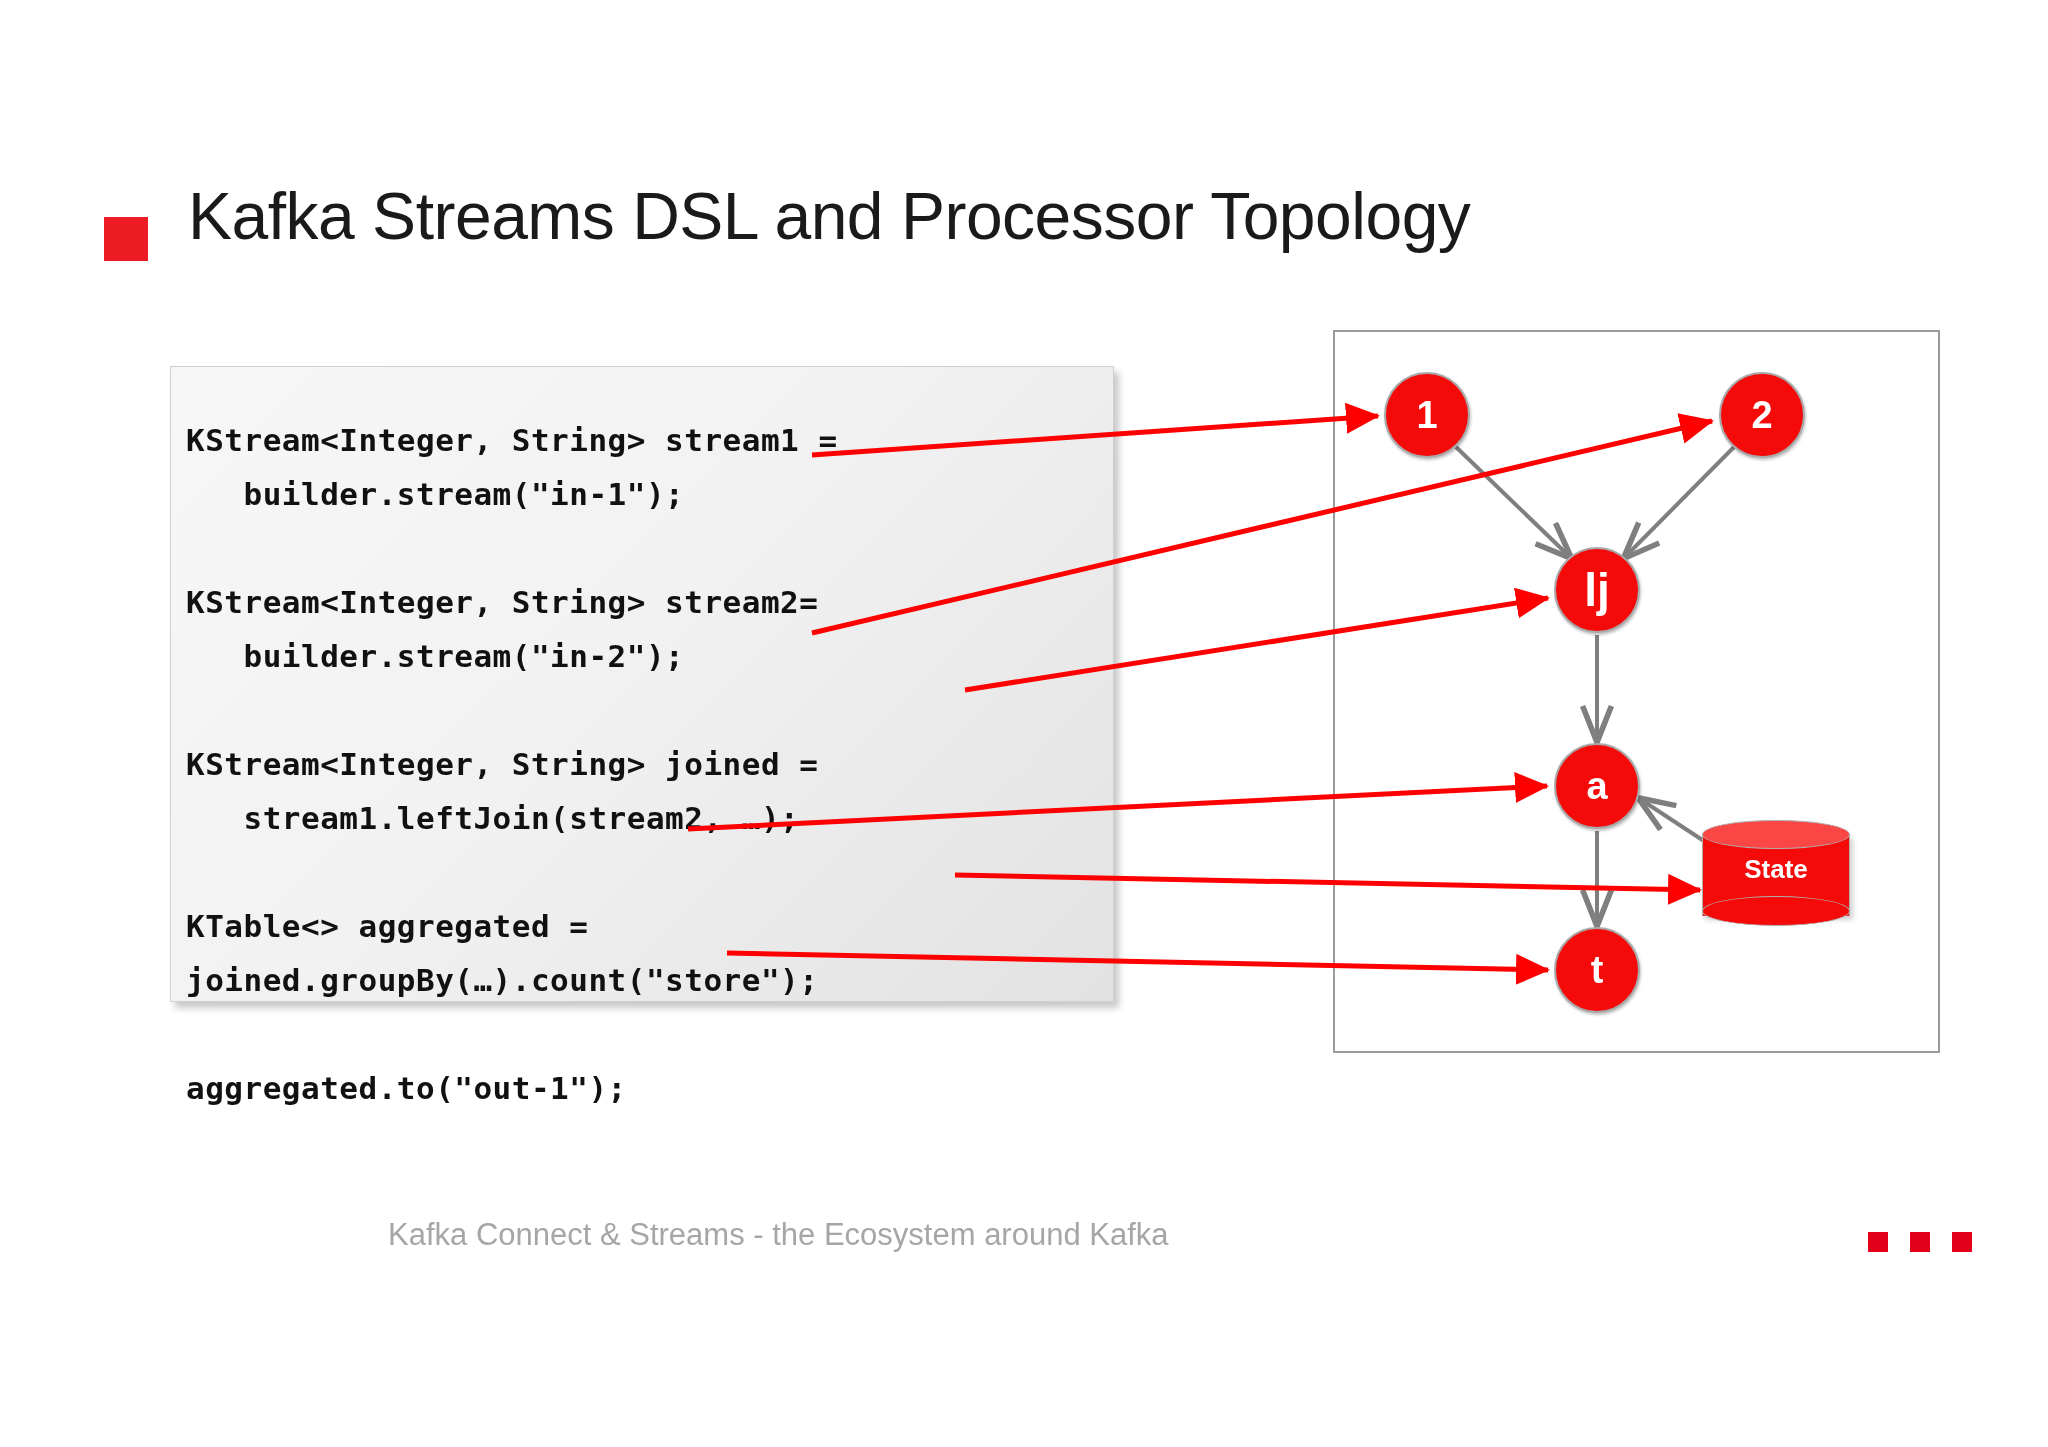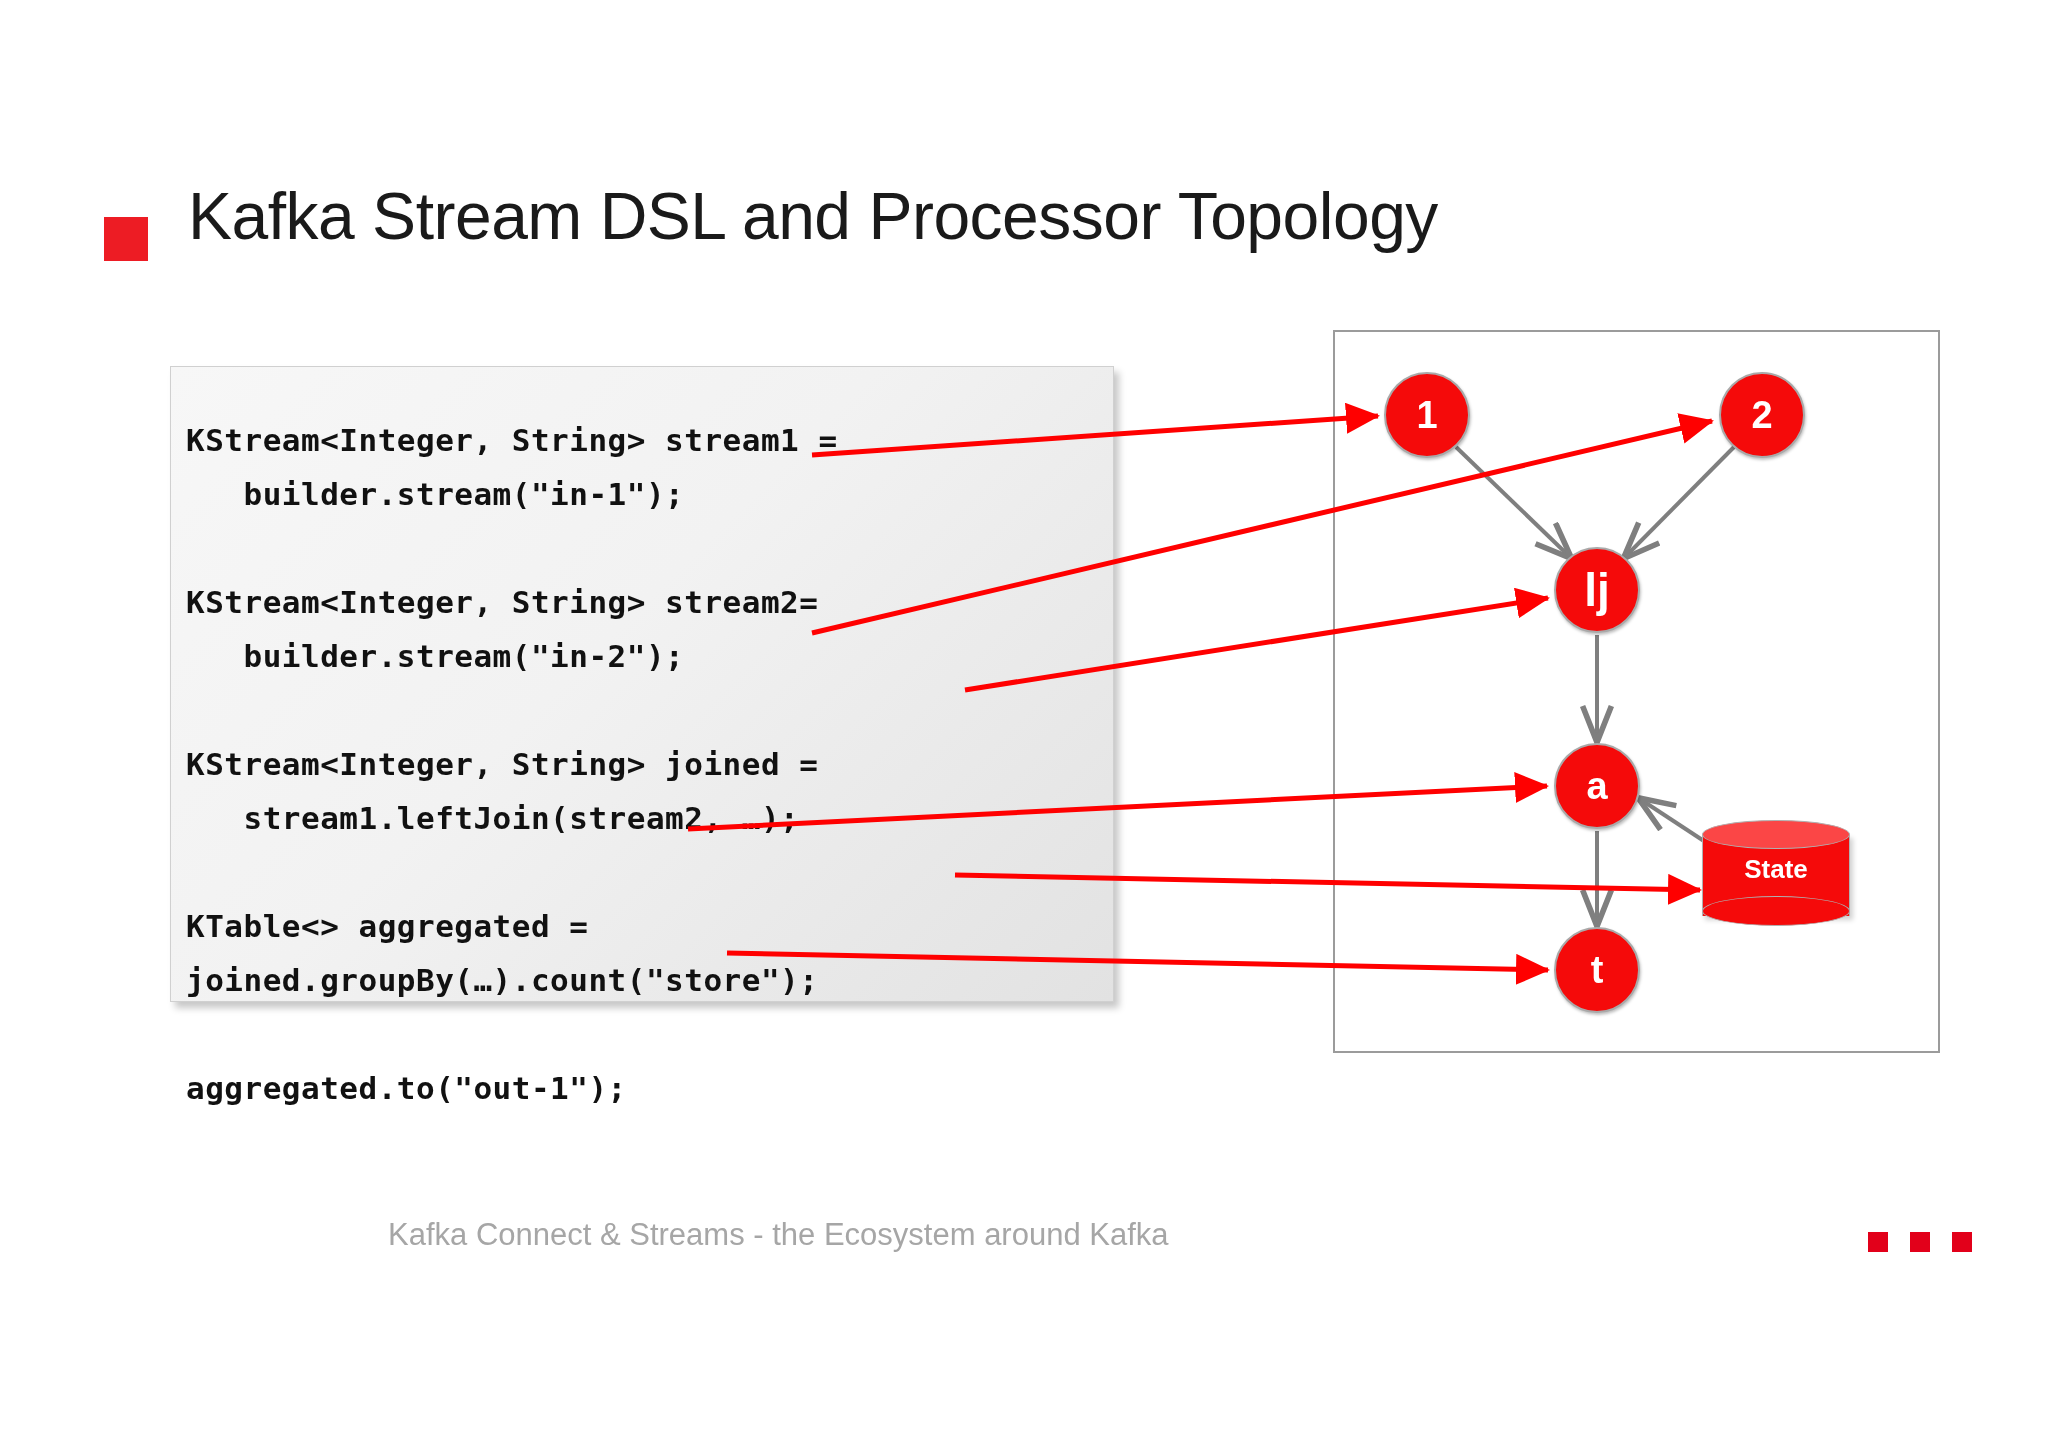--- a/index.html
+++ b/index.html
@@ -211,21 +211,21 @@
     background: #E2001A;
     top: 1232px;
   }
 </style>
 </head>
 <body>
 
 <div id="slide">
 
   <div id="title-bullet"></div>
-  <div id="page-title">Kafka Stream DSL and Processor Topology</div>
+  <div id="page-title">Kafka Streams DSL and Processor Topology</div>
 
   <div id="code-panel"></div>
   <pre id="code-text">KStream&lt;Integer, String&gt; stream1 =
    builder.stream("in-1");
 
 KStream&lt;Integer, String&gt; stream2=
    builder.stream("in-2");
 
 KStream&lt;Integer, String&gt; joined =
    stream1.leftJoin(stream2, …);

